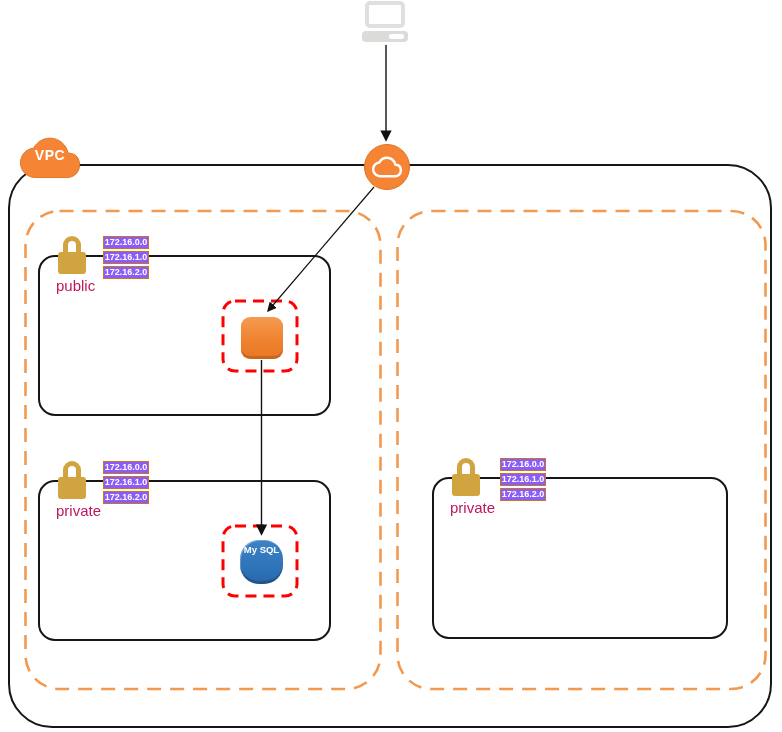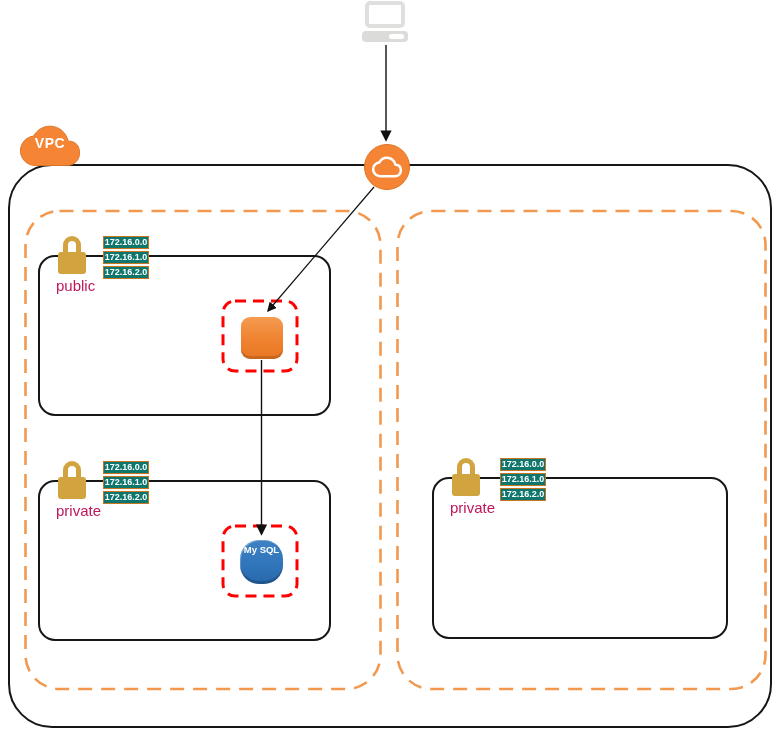--- a/index.html
+++ b/index.html
@@ -9,21 +9,21 @@
   }
   .abs{position:absolute;}
   
   #overlay{position:absolute;left:0;top:0;z-index:6;pointer-events:none;}
   
   .vpc-box{
     left:8px;top:164px;width:764px;height:564px;box-sizing:border-box;
     border:2.5px solid #161616;border-radius:44px;z-index:1;background:transparent;
   }
   
-  .vpc-badge{left:18px;top:120px;width:64px;height:48px;z-index:7;}
+  .vpc-badge{left:18px;top:132px;width:64px;height:48px;z-index:7;}
   .vpc-badge svg{position:absolute;left:0;top:0;}
   .vpc-badge .vpc-text{
     position:absolute;left:0;top:15px;width:100%;text-align:center;
     color:#ffffff;font-size:14px;font-weight:bold;letter-spacing:.5px;
   }
   
   .gateway{
     left:364px;top:144px;width:46px;height:46px;border-radius:50%;
     background:#F58534;border:1px solid #DD7321;box-sizing:border-box;
     z-index:5;display:flex;align-items:center;justify-content:center;
@@ -55,21 +55,21 @@
     width:18px;height:18px;margin:0 auto -2px;box-sizing:border-box;
     border:5px solid #D2A43F;border-bottom:none;border-radius:9px 9px 0 0;
   }
   .lock .body{width:28px;height:22px;background:#D2A43F;border-radius:3px;}
   
   .subnet-label{font-size:15px;color:#be185d;z-index:4;}
   
   .chip-stack{width:46px;z-index:4;}
   .chip{
     display:block;width:46px;height:13px;margin-bottom:2px;box-sizing:border-box;
-    background:#0f766e;border:1px solid #C8751F;color:#ffffff;
+    background:#8b5cf6;border:1px solid #C8751F;color:#ffffff;
     font-size:9px;font-weight:bold;line-height:11px;text-align:center;
   }
   
   .ec2{
     left:241px;top:317px;width:42px;height:42px;border-radius:9px;z-index:4;
     background:linear-gradient(180deg,#F59B51 0%,#EF8230 55%,#E87722 100%);
     box-shadow:inset 0 -3px 0 rgba(0,0,0,0.14);
   }
   .mysql{
     left:240px;top:540px;width:43px;height:44px;border-radius:19px;z-index:4;

